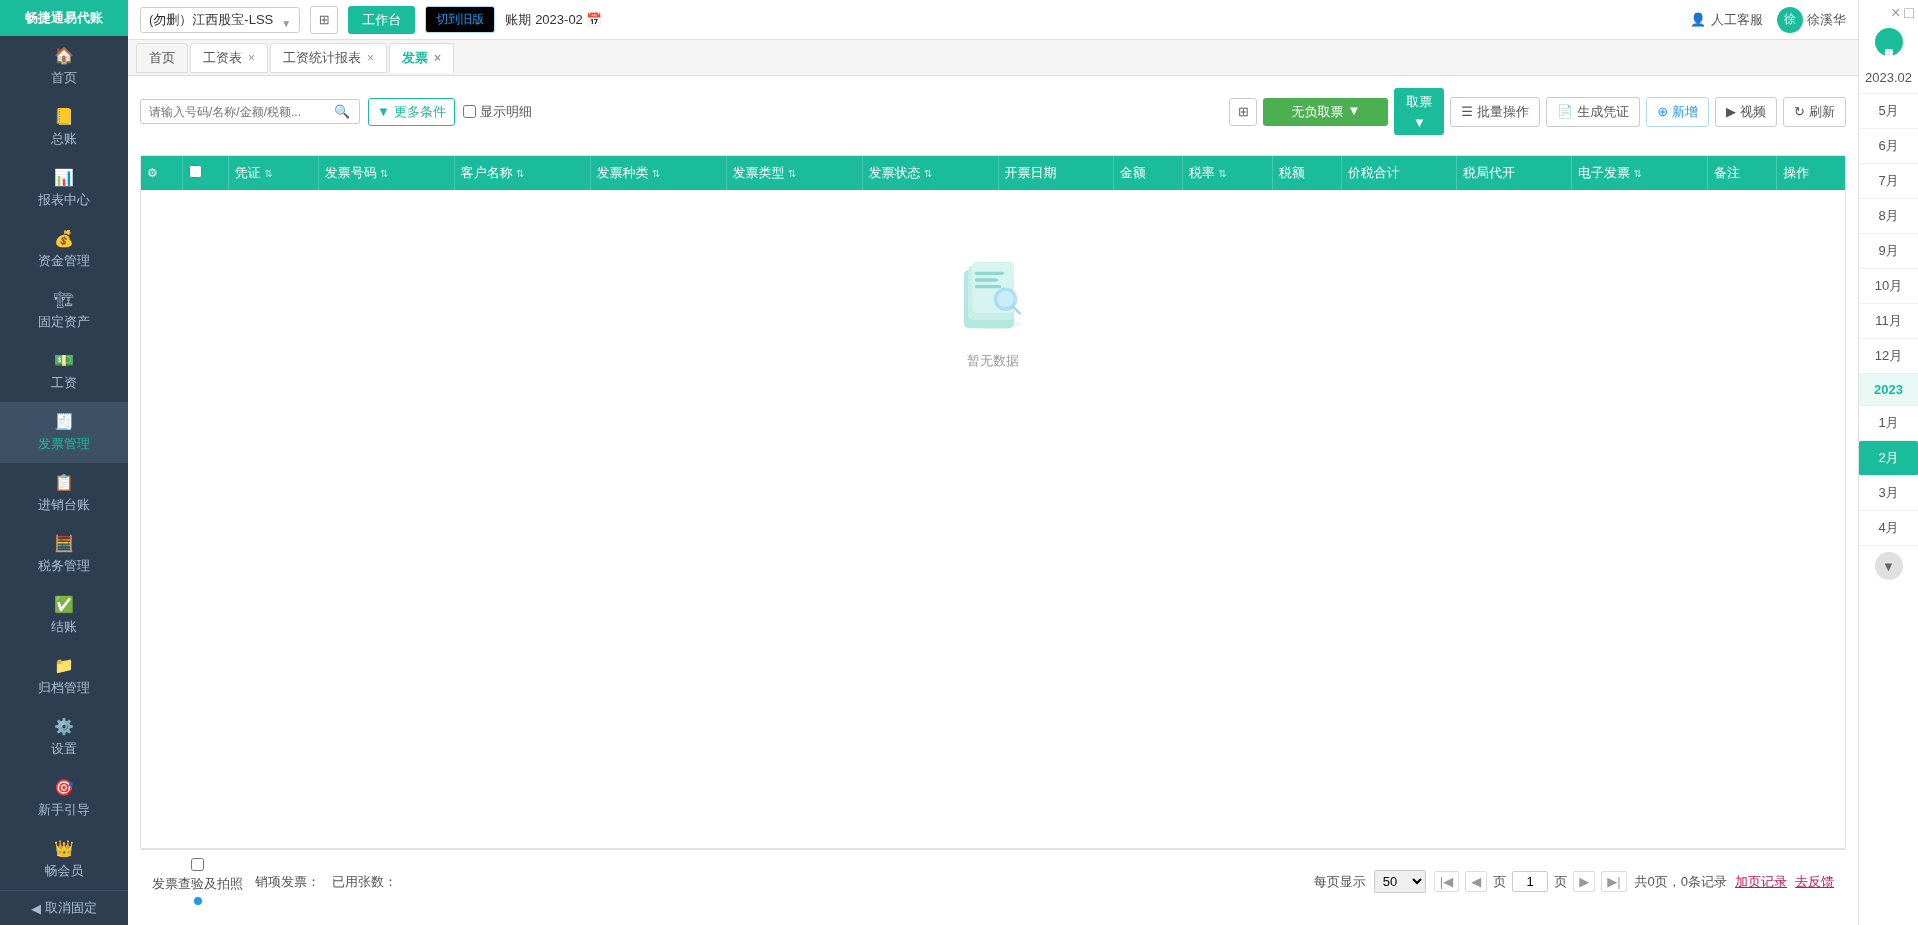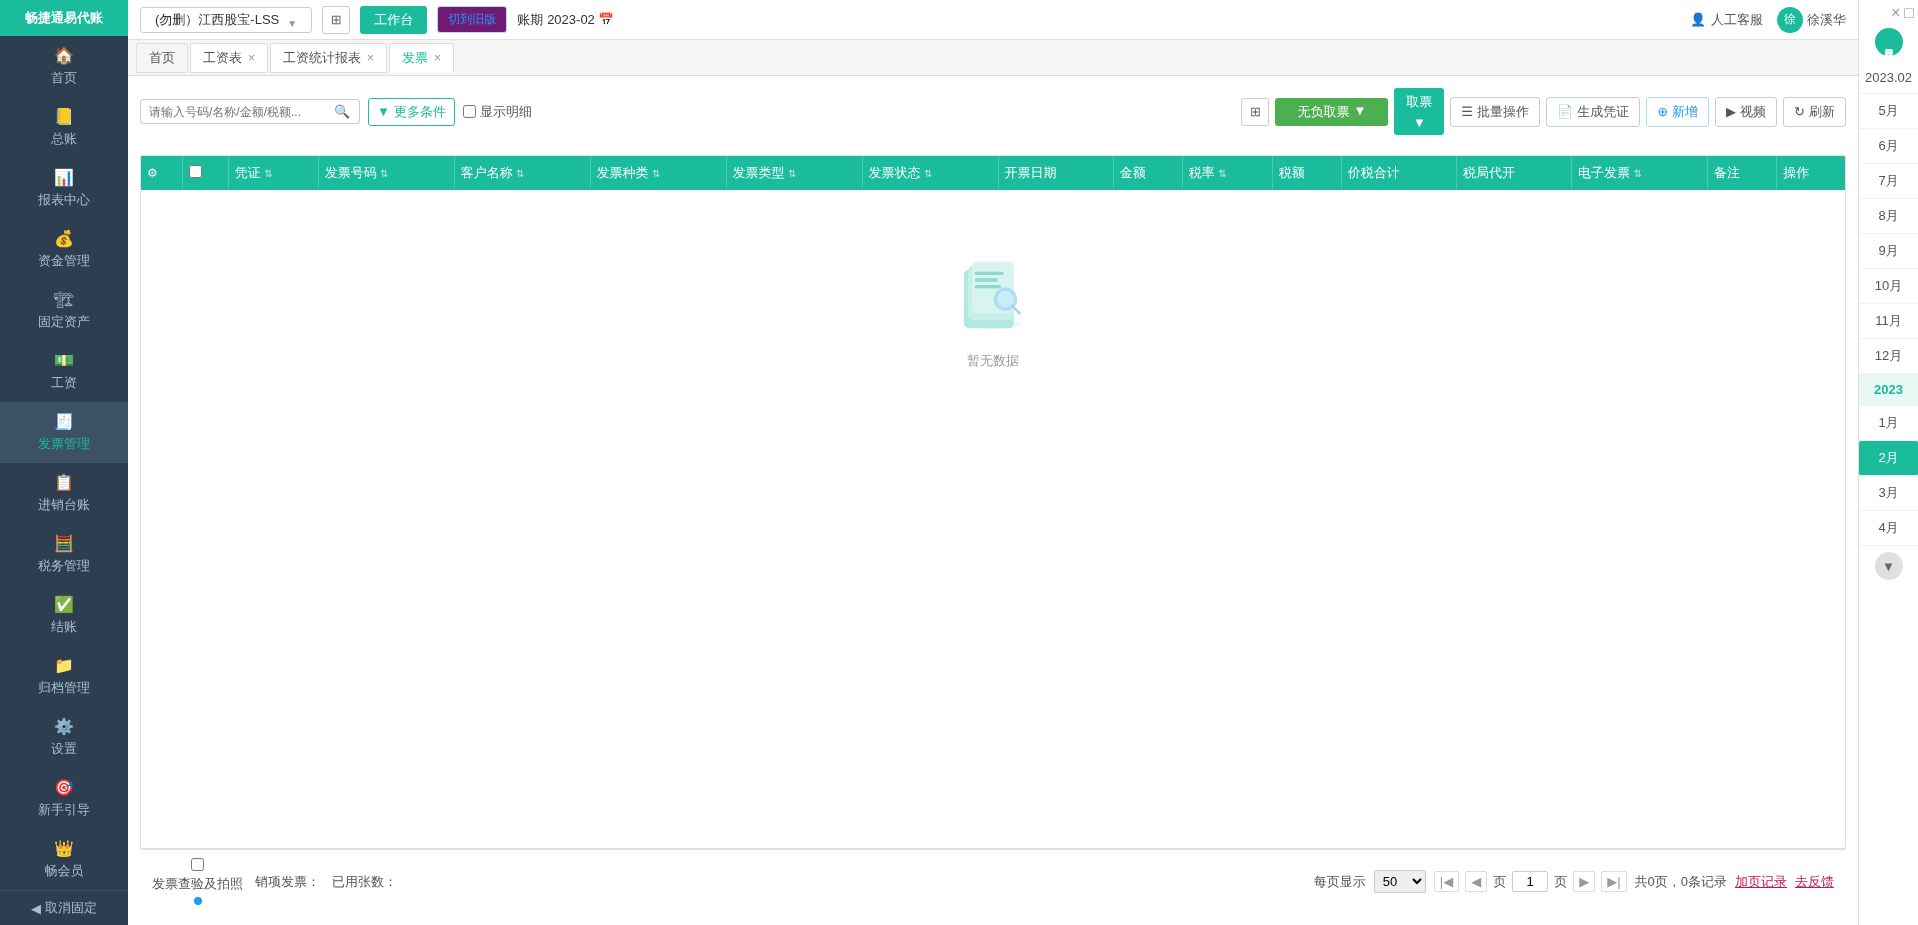--- a/index.html
+++ b/index.html
@@ -71,21 +71,21 @@
       padding: 0 12px;
       gap: 10px;
       border-bottom: 1px solid #e0e0e0;
       flex-shrink: 0;
     }
     .company-selector {
       display: flex;
       align-items: flex-end;
       gap: 4px;
       border: 1px solid #ccc;
-      padding: 3px 14px;
+      padding: 3px 8px;
       border-radius: 3px;
       cursor: pointer;
       font-size: 13px;
       color: #333;
       white-space: nowrap;
       min-width: 160px;
     }
     .company-selector .arrow { color: #999; font-size: 10px; margin-left: 4px; }
     .icon-btn {
       width: 28px;
@@ -102,21 +102,21 @@
     .btn-workspace {
       background: #1abc9c;
       color: white;
       border: none;
       padding: 5px 14px;
       border-radius: 3px;
       cursor: pointer;
       font-size: 13px;
     }
     .btn-switch {
-      background: #701a75;
+      background: #000000;
       color: #2196f3;
       border: 1px solid #b3d9f7;
       padding: 4px 10px;
       border-radius: 3px;
       cursor: pointer;
       font-size: 12px;
     }
     .period-info {
       display: flex;
       align-items: center;
@@ -168,21 +168,21 @@
       background: white;
       cursor: pointer;
       color: #555;
       font-size: 13px;
       display: flex;
       align-items: center;
       gap: 6px;
       height: 30px;
       white-space: nowrap;
     }
-    .tab.active { background: white; border-bottom-color: white; color: #1abc9c; font-weight: 400; }
+    .tab.active { background: white; border-bottom-color: white; color: #1abc9c; font-weight: 700; }
     .tab .close { color: #999; font-size: 12px; cursor: pointer; }
     .tab-home { background: #f5f5f5; }
 
     
     .content {
       flex: 1;
       display: flex;
       flex-direction: column;
       overflow: hidden;
       padding: 12px;
@@ -271,21 +271,21 @@
       justify-content: center;
       border: 1px solid #ccc;
       border-radius: 3px;
       cursor: pointer;
       color: #666;
     }
     .btn-green {
       background: #4caf50;
       color: white;
       border: none;
-      padding: 5px 22px;
+      padding: 5px 28px;
       border-radius: 3px;
       cursor: pointer;
       font-size: 13px;
       display: flex;
       gap: 4px;
     }
     .btn-cyan {
       background: #1abc9c;
       color: white;
       border: none;

